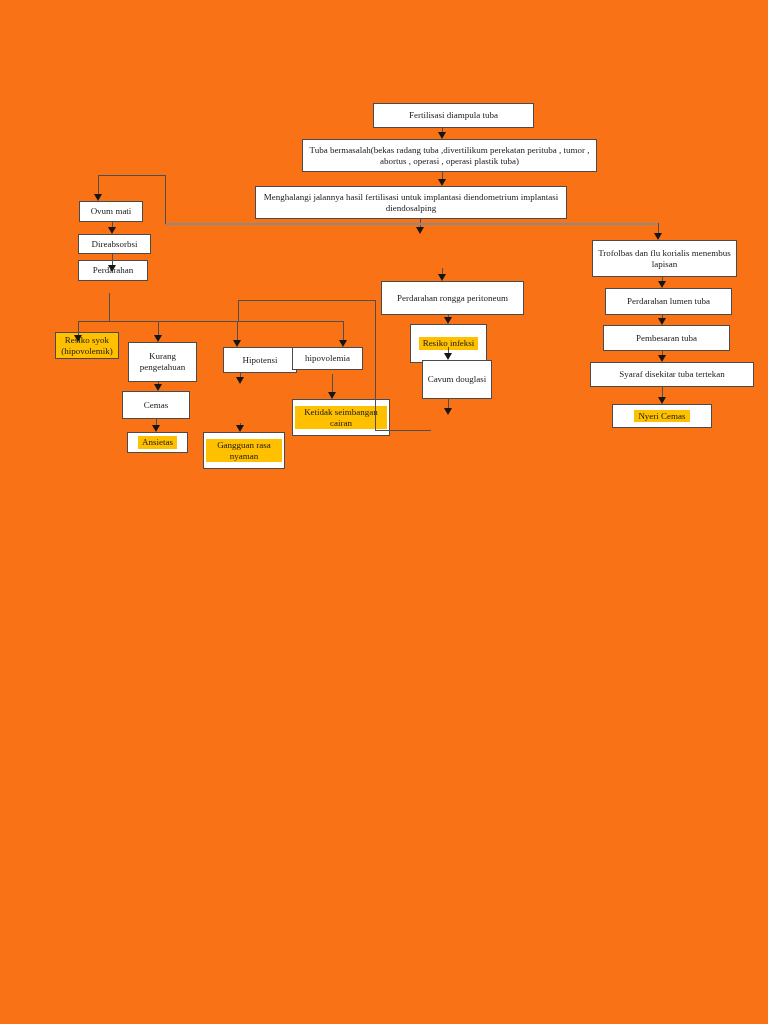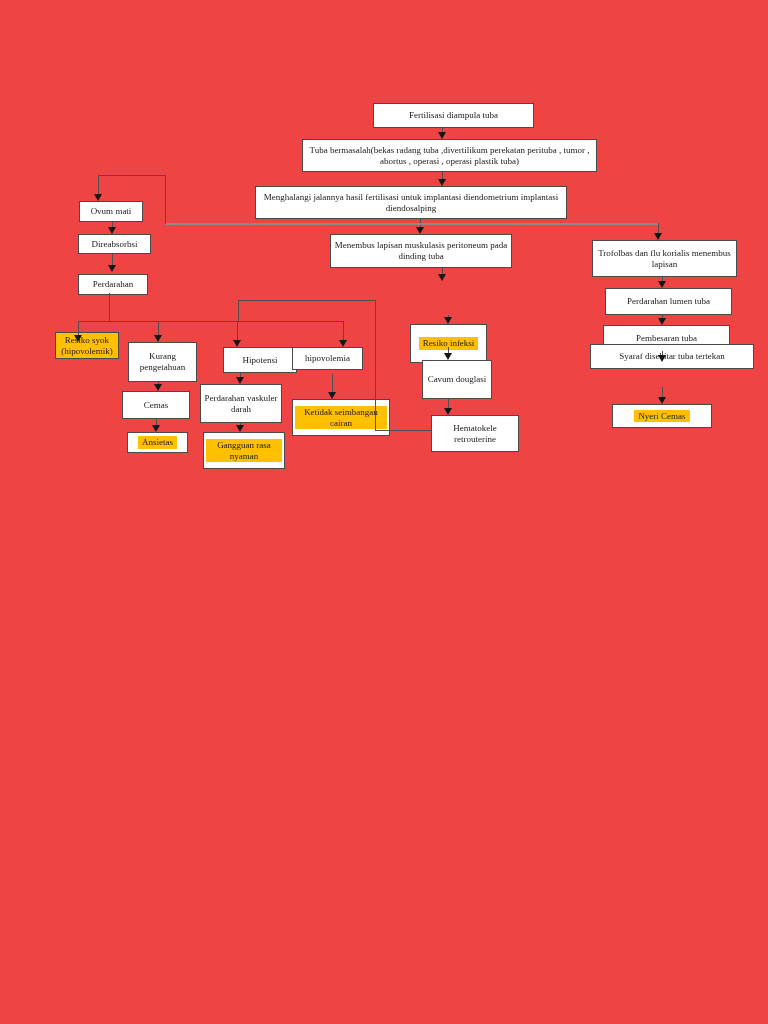--- a/index.html
+++ b/index.html
@@ -1,17 +1,17 @@
 <!DOCTYPE html>
 <html><head>
 <meta charset="utf-8">
 <style>
   html,body{margin:0;padding:0;}
   body{background:#ffffff;font-family:"Liberation Serif","DejaVu Serif",serif;}
-  .page{position:relative;width:768px;height:1024px;background:#ef4444;overflow:hidden;}
+  .page{position:relative;width:768px;height:1024px;background:#f97316;overflow:hidden;}
   .diagram{position:absolute;left:0;top:0;width:768px;height:500px;}
   .node{
     position:absolute;
     border:1px solid #4a4a4a;
     background:#ffffff;
     display:flex;align-items:center;justify-content:center;
     text-align:center;
     font-size:9px;line-height:1.18;color:#1a1a1a;
     box-sizing:border-box;
     padding:1px 2px;
@@ -41,75 +41,69 @@
     <div class="node" style="left:302px;top:139px;width:295px;height:33px">
       <span class="lbl">Tuba bermasalah(bekas radang tuba ,divertilikum perekatan perituba , tumor , abortus , operasi , operasi plastik tuba)</span>
     </div>
 
     <div class="node" style="left:79px;top:201px;width:64px;height:21px">
       <span class="lbl">Ovum mati</span>
     </div>
     <div class="node" style="left:78px;top:234px;width:73px;height:20px">
       <span class="lbl">Direabsorbsi</span>
     </div>
-    <div class="node" style="left:78px;top:274px;width:70px;height:21px">
+    <div class="node" style="left:78px;top:260px;width:70px;height:21px">
       <span class="lbl">Perdarahan</span>
     </div>
 
-    <div class="node" style="left:330px;top:234px;width:182px;height:34px">
-      <span class="lbl">Menembus lapisan muskulasis peritoneum pada dinding tuba</span>
+    <div class="node" style="left:381px;top:281px;width:143px;height:34px">
+      <span class="lbl">Perdarahan rongga peritoneum</span>
     </div>
     <div class="node" style="left:410px;top:324px;width:77px;height:39px">
       <span class="lbl hl">Resiko infeksi</span>
     </div>
     <div class="node" style="left:422px;top:360px;width:70px;height:39px">
       <span class="lbl">Cavum douglasi</span>
-    </div>
-    <div class="node" style="left:431px;top:415px;width:88px;height:37px">
-      <span class="lbl">Hematokele retrouterine</span>
     </div>
 
     <div class="node orange" style="left:55px;top:332px;width:64px;height:27px">
       <span class="lbl">Resiko syok (hipovolemik)</span>
     </div>
     <div class="node" style="left:128px;top:342px;width:69px;height:40px">
       <span class="lbl">Kurang pengetahuan</span>
     </div>
     <div class="node" style="left:223px;top:347px;width:74px;height:26px">
       <span class="lbl">Hipotensi</span>
     </div>
     <div class="node" style="left:292px;top:347px;width:71px;height:23px">
       <span class="lbl">hipovolemia</span>
     </div>
     <div class="node" style="left:122px;top:391px;width:68px;height:28px">
       <span class="lbl">Cemas</span>
     </div>
     <div class="node" style="left:127px;top:432px;width:61px;height:21px">
       <span class="lbl hl">Ansietas</span>
     </div>
-    <div class="node" style="left:200px;top:384px;width:82px;height:39px">
-      <span class="lbl">Perdarahan vaskuler darah</span>
-    </div>
     <div class="node" style="left:203px;top:432px;width:82px;height:37px">
       <span class="lbl hl">Gangguan rasa nyaman</span>
     </div>
     <div class="node" style="left:292px;top:399px;width:98px;height:37px">
       <span class="lbl hl">Ketidak seimbangan cairan</span>
     </div>
 
     <div class="node" style="left:592px;top:240px;width:145px;height:37px">
       <span class="lbl">Trofolbas dan flu korialis menembus lapisan</span>
     </div>
     <div class="node" style="left:605px;top:288px;width:127px;height:27px">
       <span class="lbl">Perdarahan lumen tuba</span>
     </div>
     <div class="node" style="left:603px;top:325px;width:127px;height:26px">
       <span class="lbl">Pembesaran tuba</span>
     </div>
-    <div class="node" style="left:590px;top:344px;width:164px;height:25px">
+    <div class="node" style="left:590px;top:362px;width:164px;height:25px">
       <span class="lbl">Syaraf disekitar tuba tertekan</span>
     </div>
     <div class="node" style="left:612px;top:404px;width:100px;height:24px">
       <span class="lbl hl">Nyeri Cemas</span>
     </div>
 
     <div class="vl" style="left:442px;top:128px;height:5px"></div>
     <div class="ar" style="left:438px;top:132px"></div>
     <div class="vl" style="left:442px;top:172px;height:8px"></div>
     <div class="ar" style="left:438px;top:179px"></div>

